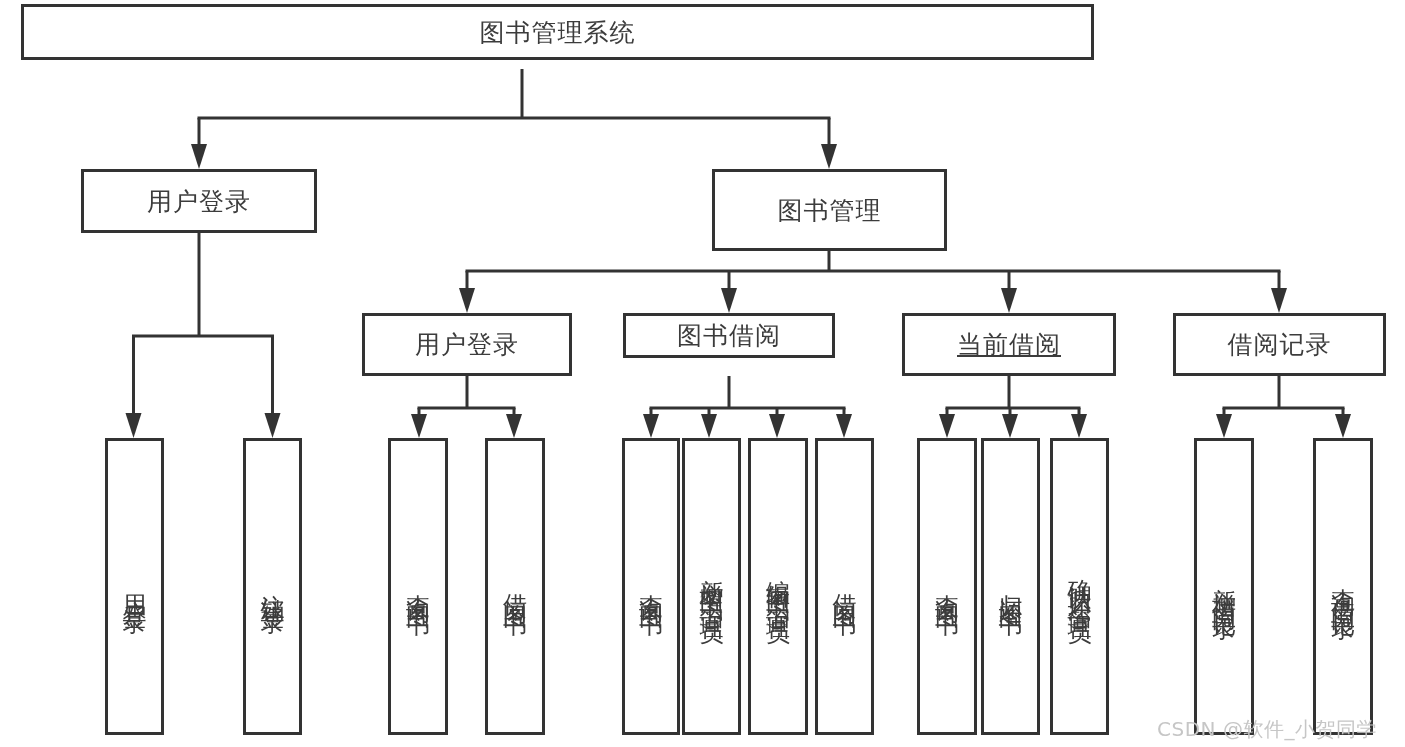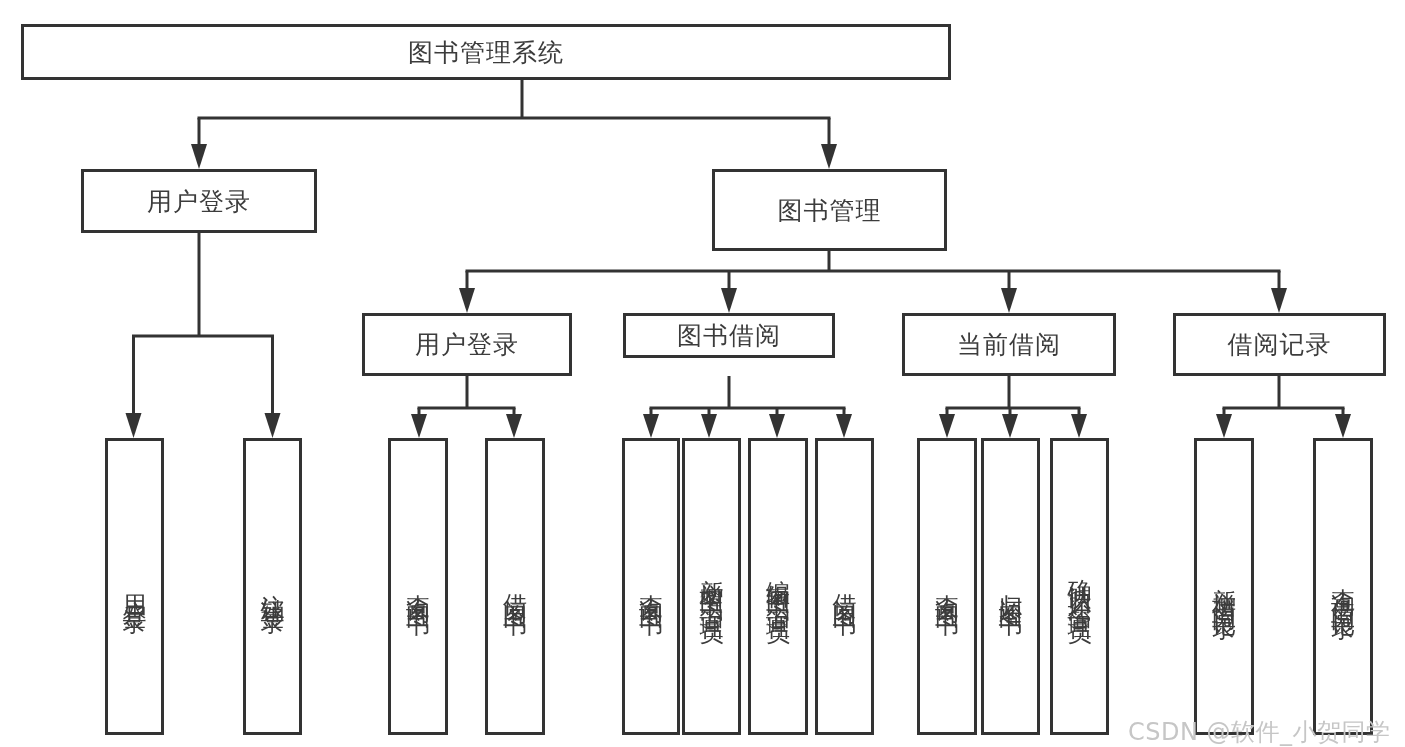--- a/index.html
+++ b/index.html
@@ -36,23 +36,23 @@
   .box.v span {
     writing-mode: vertical-rl;
     text-orientation: mixed;
     font-size: 24px;
     letter-spacing: 6px;
     line-height: 1;
     white-space: nowrap;
   }
   .watermark {
     position: absolute;
-    left: 1128px;
+    left: 1157px;
     top: 716px;
-    font-size: 24px;
+    font-size: 20px;
     color: #c6c6c6;
     letter-spacing: 0.5px;
     white-space: nowrap;
     z-index: 5;
   }
 </style>
 </head>
 <body>
 
 <div class="canvas">
@@ -116,38 +116,38 @@
       <polygon points="769,414 785,414 777,438"></polygon>
       <polygon points="836,414 852,414 844,438"></polygon>
       <polygon points="939,414 955,414 947,438"></polygon>
       <polygon points="1002,414 1018,414 1010,438"></polygon>
       <polygon points="1071,414 1087,414 1079,438"></polygon>
       <polygon points="1216,414 1232,414 1224,438"></polygon>
       <polygon points="1335,414 1351,414 1343,438"></polygon>
     </g>
   </svg>
 
-  <div class="box h" style="left:21px; top:24px; width:930px; height:56px;">
+  <div class="box h" style="left:21px; top:4px; width:1073px; height:56px;">
     <span>图书管理系统</span>
   </div>
 
   <div class="box h" style="left:81px; top:169px; width:236px; height:64px;">
     <span>用户登录</span>
   </div>
   <div class="box h" style="left:712px; top:169px; width:235px; height:82px;">
     <span>图书管理</span>
   </div>
 
   <div class="box h" style="left:362px; top:313px; width:210px; height:63px;">
     <span>用户登录</span>
   </div>
   <div class="box h" style="left:623px; top:313px; width:212px; height:45px;">
     <span>图书借阅</span>
   </div>
-  <div class="box h" style="left:902px; top:313px; width:214px; height:63px;">
+  <div class="box h" style="left:902px; top:313px; width:214px; height:63px;text-decoration:underline;">
     <span>当前借阅</span>
   </div>
   <div class="box h" style="left:1173px; top:313px; width:213px; height:63px;">
     <span>借阅记录</span>
   </div>
 
   <div class="box v" style="left:105px; top:438px; width:59px; height:297px;">
     <span>用户登录</span>
   </div>
   <div class="box v" style="left:243px; top:438px; width:59px; height:297px;">

